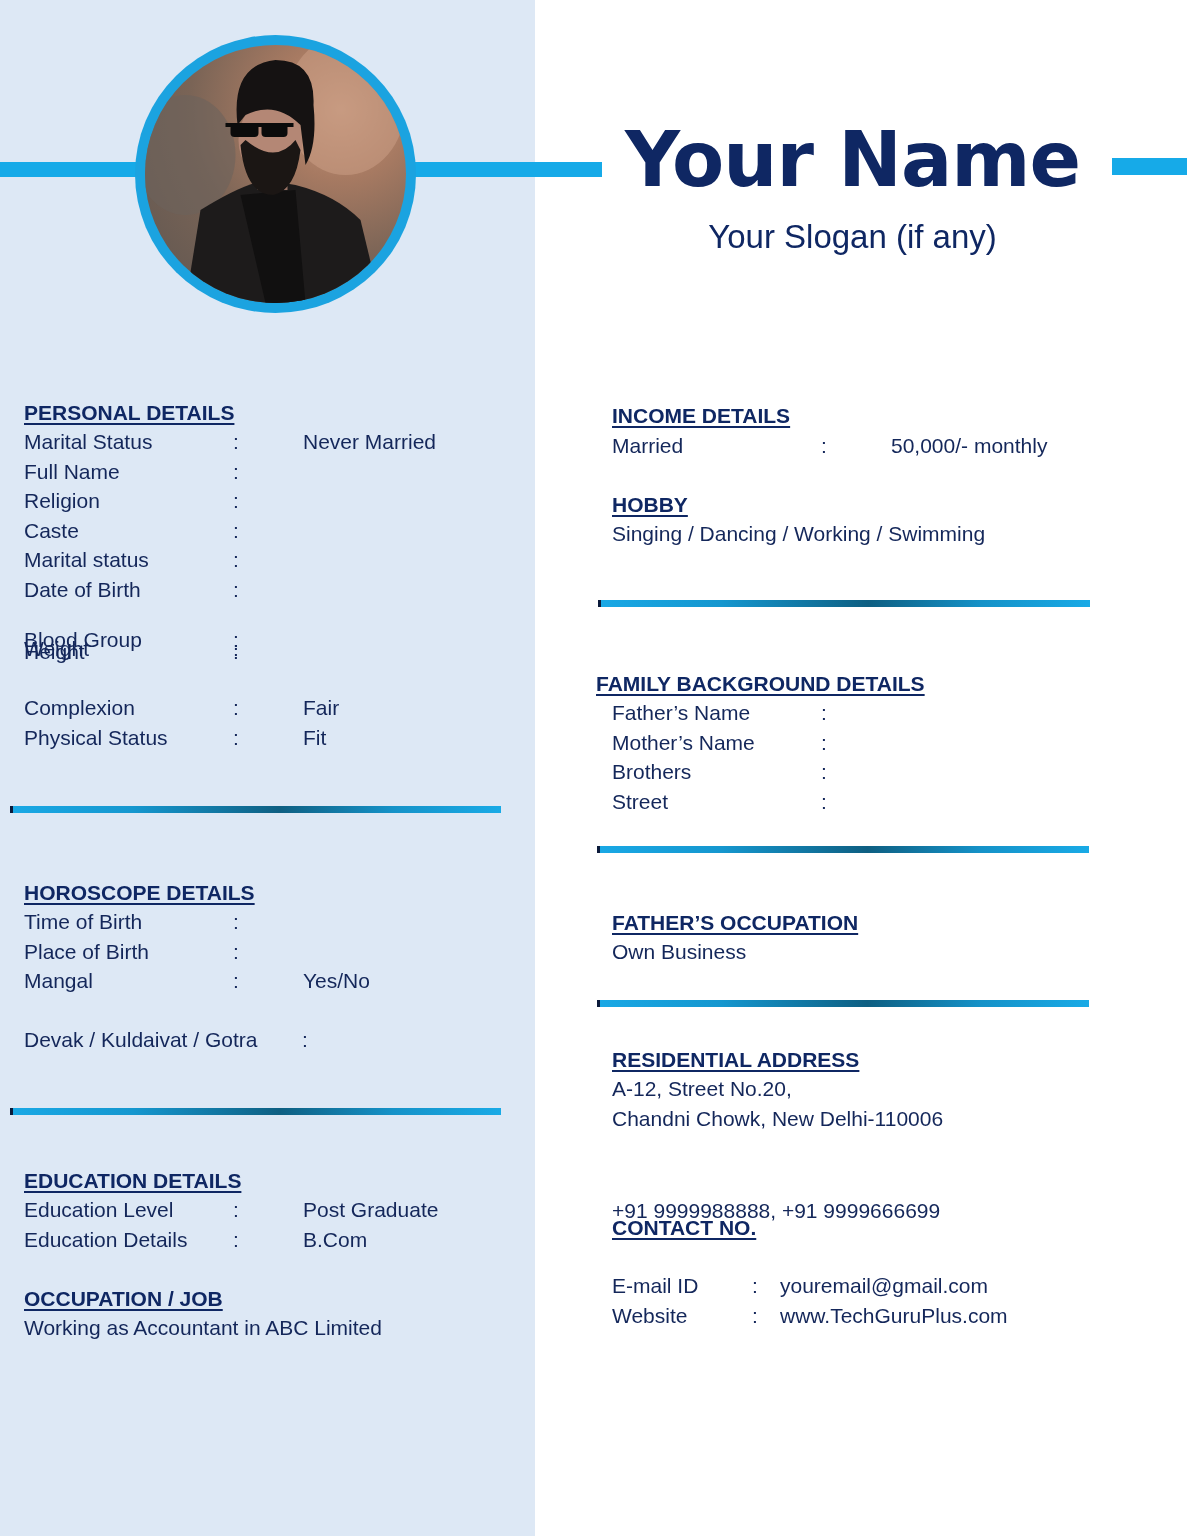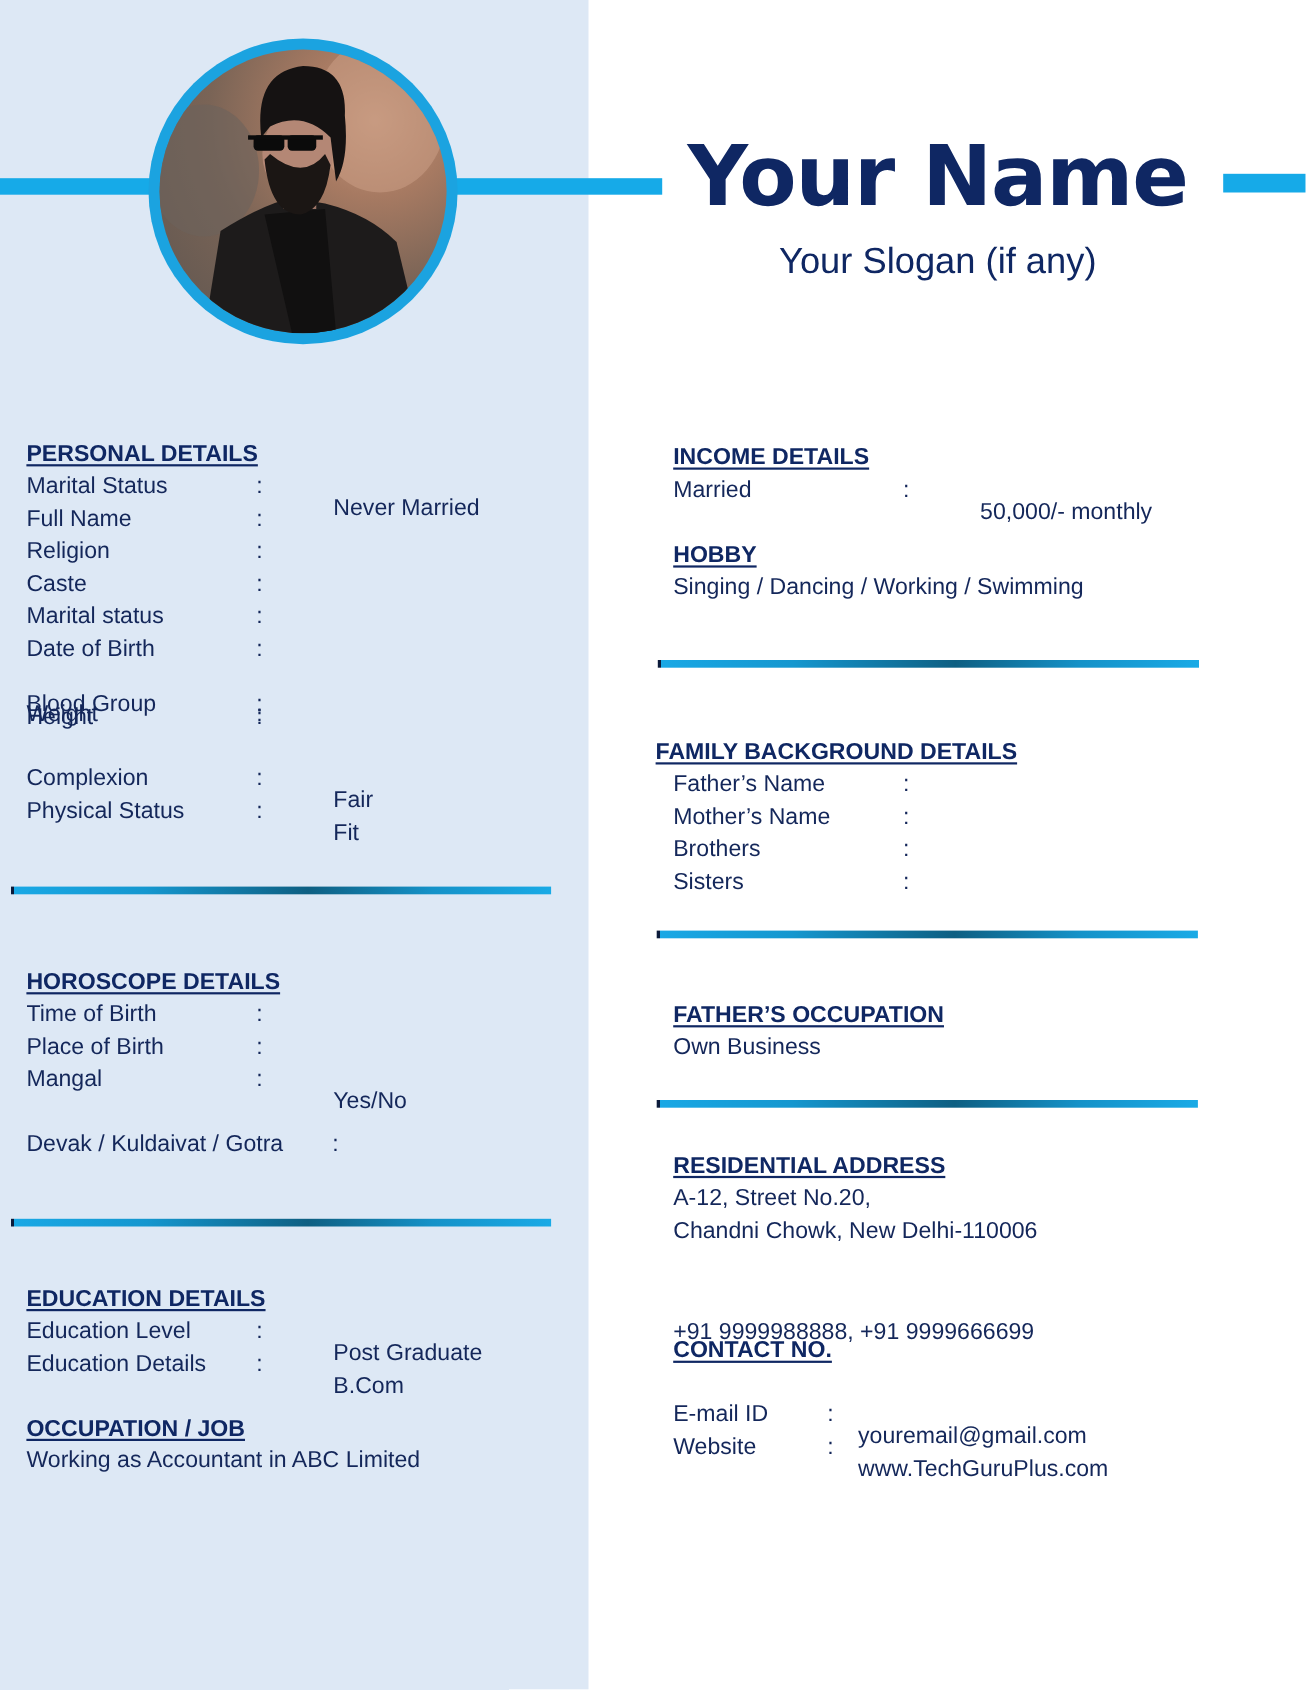--- a/index.html
+++ b/index.html
@@ -31,21 +31,21 @@
     font-size: 33px; line-height: 40px; color: #0f2763;
   }
 
   .section-heading {
     position: absolute; font-weight: bold; font-size: 21px; line-height: 26px;
     color: #0f2763; text-decoration: underline; text-decoration-thickness: 2px; text-underline-offset: 3px;
   }
   .row { position: absolute; font-size: 21px; line-height: 29.6px; color: #14275a; white-space: nowrap; }
   .row .lbl { position: absolute; left: 0; }
   .row .colon { position: absolute; }
-  .row .val { position: absolute; margin-top: 20px; }
+  .row .val { position: absolute; }
   .text-line { position: absolute; font-size: 21px; line-height: 29.6px; color: #14275a; white-space: nowrap; }
 
   .divider {
     position: absolute; height: 7px;
     background: linear-gradient(90deg, #0b1a3a 0px, #0b1a3a 3px, #19a8e5 3px, #1597cf 25%, #0e5f82 55%, #1592c8 78%, #19aae6 100%);
   }
 </style>
 </head>
 <body>
 
@@ -202,21 +202,21 @@
   <span class="lbl">Mother’s Name</span>
   <span class="colon" style="left:209px;">:</span>
   <span class="val" style="left:279px;"></span>
 </div>
 <div class="row" style="left:612px; top:757.2px; width:480px; height:30px;">
   <span class="lbl">Brothers</span>
   <span class="colon" style="left:209px;">:</span>
   <span class="val" style="left:279px;"></span>
 </div>
 <div class="row" style="left:612px; top:786.8px; width:480px; height:30px;">
-  <span class="lbl">Sisters</span>
+  <span class="lbl">Street</span>
   <span class="colon" style="left:209px;">:</span>
   <span class="val" style="left:279px;"></span>
 </div>
 
 <div class="divider" style="left:597px; top:846px; width:492px;"></div>
 
 <div class="section-heading" style="left:612px; top:910px;">FATHER’S OCCUPATION</div>
 <div class="text-line" style="left:612px; top:937px;">Own Business</div>
 
 <div class="divider" style="left:597px; top:1000px; width:492px;"></div>

